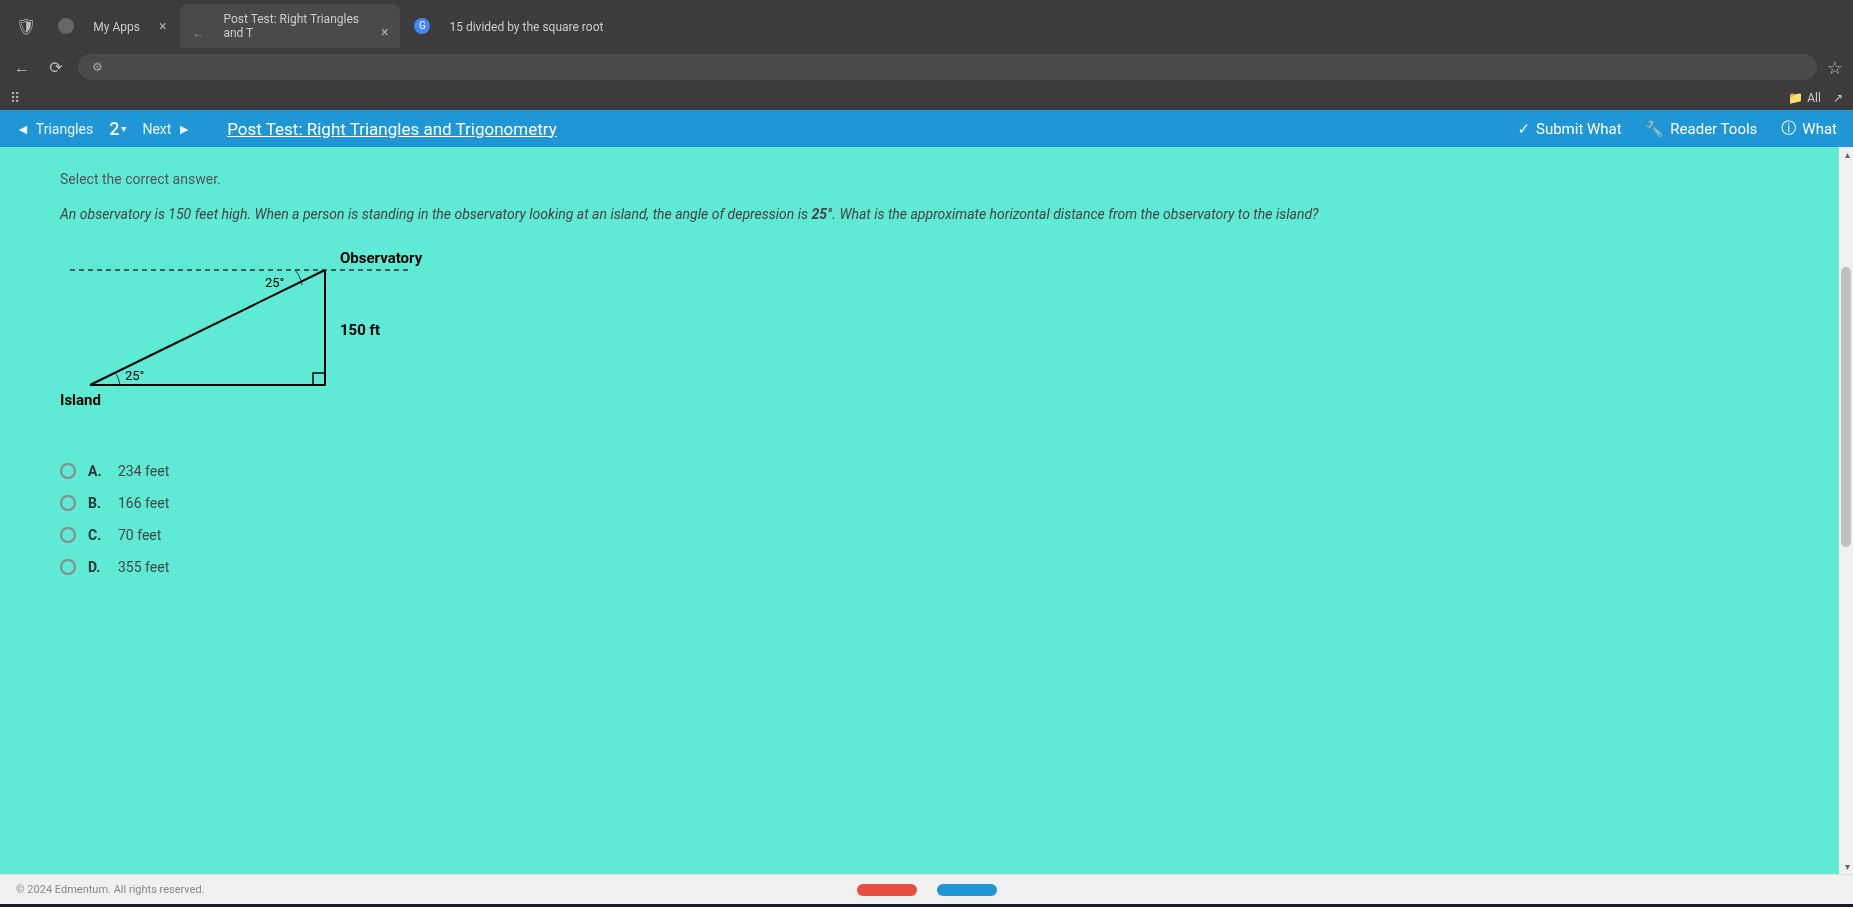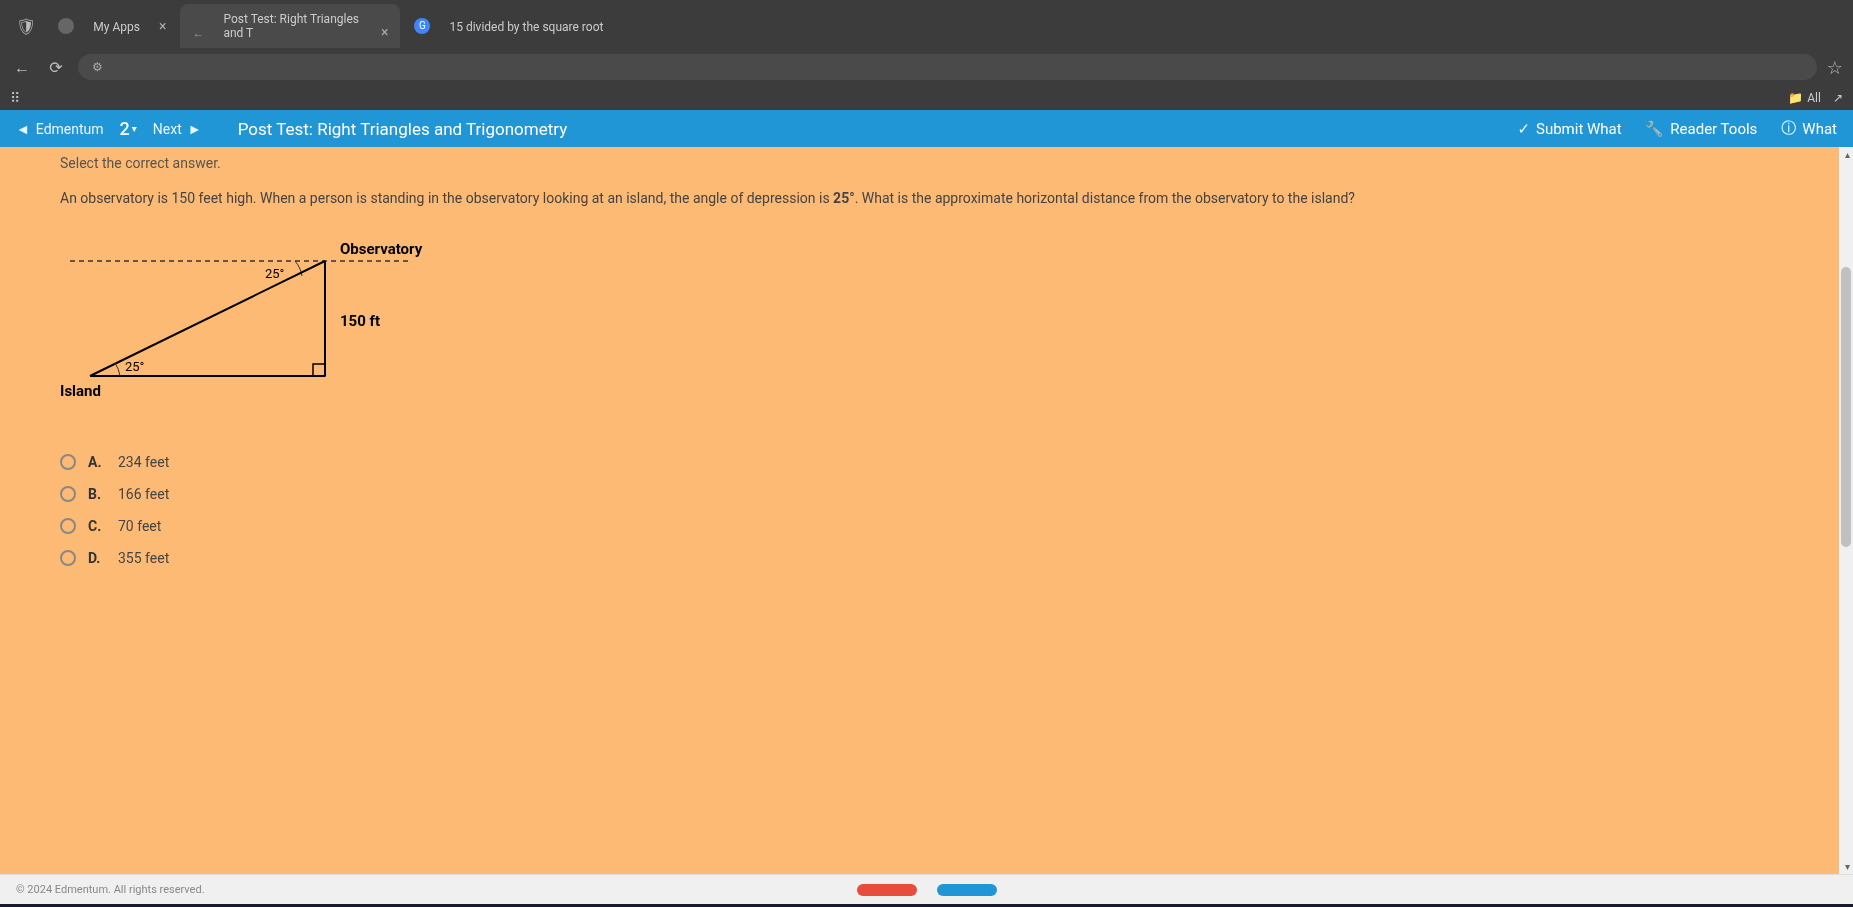--- a/index.html
+++ b/index.html
@@ -126,20 +126,21 @@
       align-items: center;
     }
     .chevron {
       font-size: 10px;
       margin-left: 2px;
     }
     .test-title {
       color: white;
       font-size: 17px;
       margin-left: 20px;
+      text-decoration: underline;
     }
     .app-header-right {
       margin-left: auto;
       display: flex;
       align-items: center;
       gap: 24px;
     }
     .header-tool {
       display: flex;
       align-items: center;
@@ -148,35 +149,36 @@
       color: white;
       font-size: 15px;
     }
     .content-area {
       background: #f5f5f5;
       height: calc(100vh - 180px);
       overflow-y: auto;
       position: relative;
     }
     .question-panel {
-      background: #fdba74;
+      background: #5eead4;
       margin: 0;
-      padding: 8px 60px;
+      padding: 24px 60px;
       min-height: 100%;
     }
     .instruction {
       color: #555;
       font-size: 14px;
       margin-bottom: 16px;
     }
     .question-text {
       color: #444;
       font-size: 14px;
       line-height: 1.6;
-      margin-bottom: 27px;
+      margin-bottom: 20px;
+      font-style: italic;
     }
     .question-text b {
       font-weight: bold;
     }
     .diagram-container {
       margin: 20px 0 30px 0;
     }
     .diagram-svg {
       display: block;
     }
@@ -301,21 +303,21 @@
       <span>All</span>
     </div>
     <span class="bookmark-item">↗</span>
   </div>
 </div>
 
 <div class="app-header">
   <div class="app-header-left">
     <div class="nav-btn">
       <span>◄</span>
-      <span>Edmentum</span>
+      <span>Triangles</span>
     </div>
     <div class="question-num">
       <span>2</span>
       <span class="chevron">▾</span>
     </div>
     <div class="nav-btn">
       <span>Next</span>
       <span>►</span>
     </div>
     <div class="test-title">Post Test: Right Triangles and Trigonometry</div>

